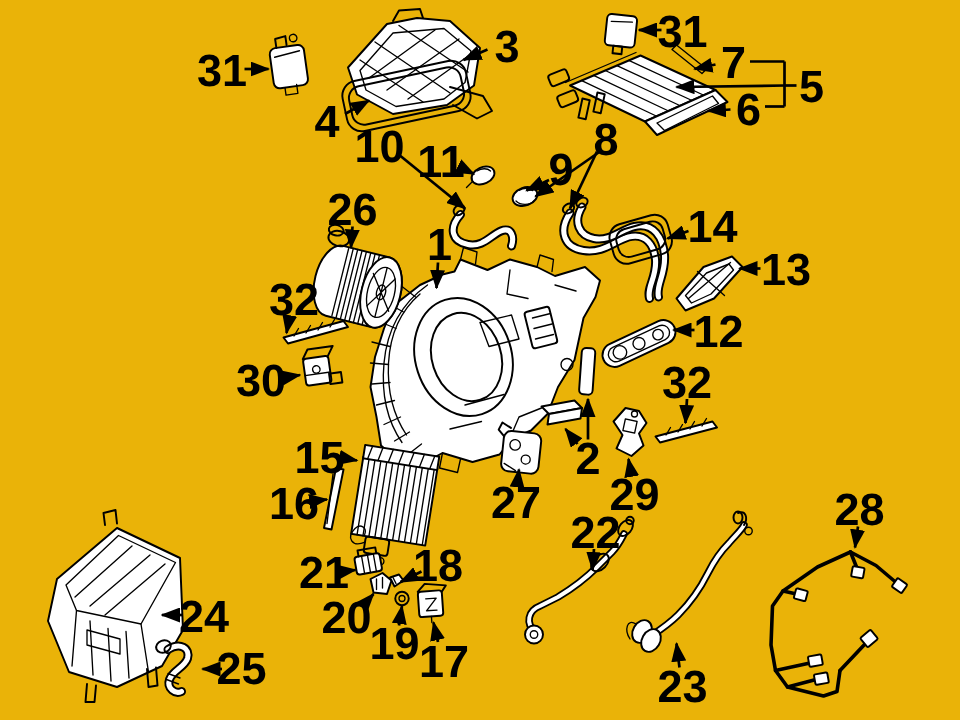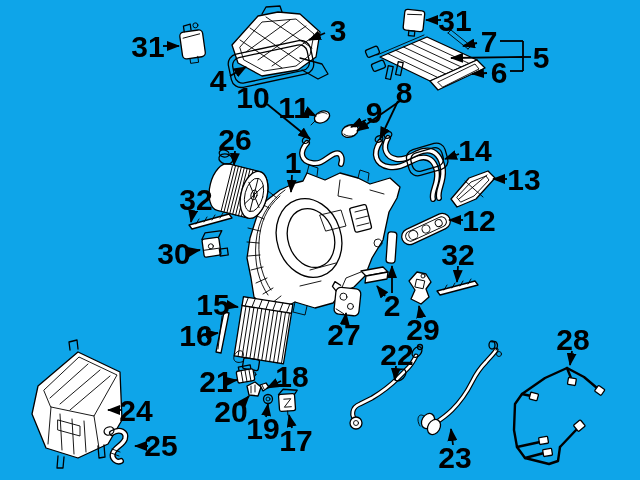--- a/index.html
+++ b/index.html
@@ -1,16 +1,16 @@
 <!DOCTYPE html>
 <html><head>
 <meta charset="utf-8">
 <style>
   html,body{margin:0;padding:0;background:#fff;}
-  .stage{position:relative;width:640px;height:480px;background:#0ea5e9;overflow:hidden;
+  .stage{position:relative;width:640px;height:480px;background:#eab308;overflow:hidden;
          font-family:"Liberation Sans",sans-serif;}
   svg{position:absolute;left:0;top:0;}
   .p  {fill:#ffffff;stroke:#000;stroke-width:1.3;stroke-linejoin:round;}
   .pn {fill:none;stroke:#000;stroke-width:1.3;stroke-linejoin:round;stroke-linecap:round;}
   .d  {fill:none;stroke:#000;stroke-width:0.9;stroke-linejoin:round;stroke-linecap:round;}
   .ho {fill:none;stroke:#000;stroke-width:6;stroke-linecap:round;stroke-linejoin:round;}
   .hi {fill:none;stroke:#fff;stroke-width:3.4;stroke-linecap:round;stroke-linejoin:round;}
   .po {fill:none;stroke:#000;stroke-width:5;stroke-linecap:round;stroke-linejoin:round;}
   .pi {fill:none;stroke:#fff;stroke-width:2.6;stroke-linecap:round;stroke-linejoin:round;}
   .w  {fill:none;stroke:#000;stroke-width:2.4;stroke-linecap:round;stroke-linejoin:round;}

